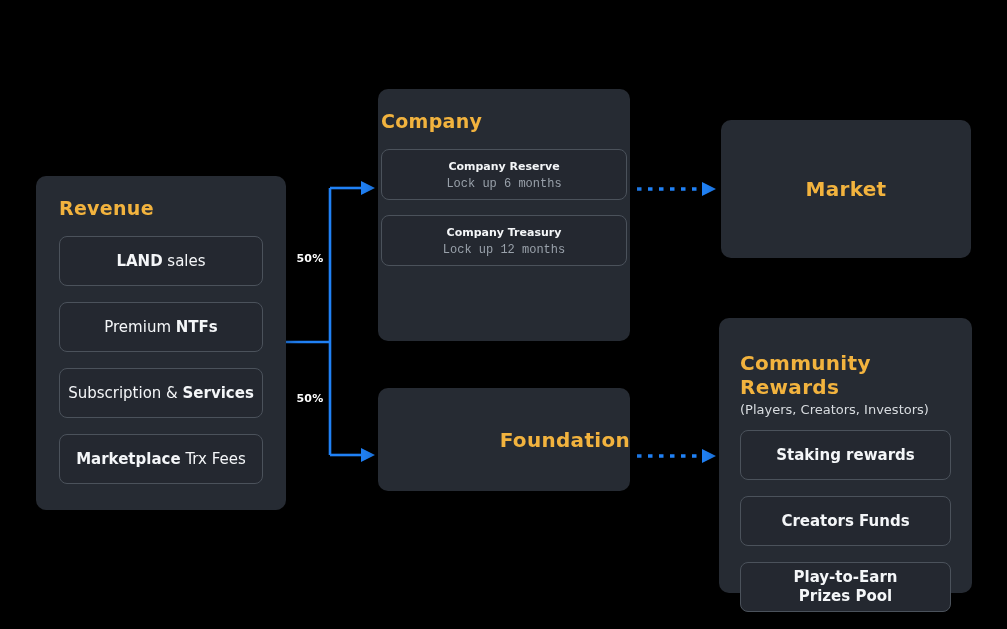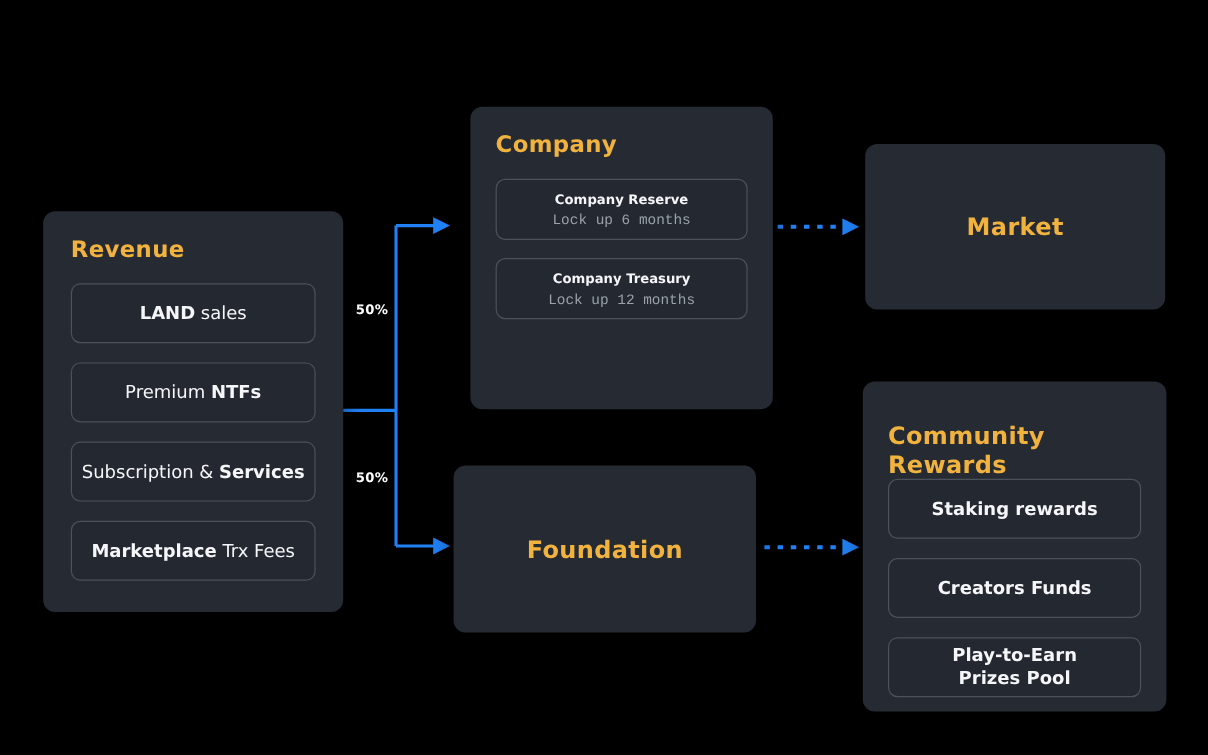--- a/index.html
+++ b/index.html
@@ -56,29 +56,29 @@
     color: var(--text-white);
   }
   .b { font-weight: bold; }
 
   
   #revenue { left: 36px; top: 176px; width: 250px; height: 334px; padding: 21px 23px 0; }
   #revenue .node-title { margin-bottom: 17px; }
   .rev-item { height: 50px; margin-bottom: 16px; font-size: 15px; }
 
   
-  #company { left: 392px; top: 89px; width: 252px; height: 252px; padding: 21px 21px 0; }
+  #company { left: 378px; top: 89px; width: 252px; height: 252px; padding: 21px 3px 0; }
   #company .node-title { margin-bottom: 17px; }
   .co-item { height: 51px; margin-bottom: 15px; }
   .co-item-title { font-size: 11px; font-weight: bold; line-height: 19px; }
   .co-item-sub { font-size: 12px; line-height: 15px; margin-top: 1px; color: var(--text-gray); font-family: Liberation Mono, monospace; }
 
   
   #market { left: 721px; top: 120px; width: 250px; height: 138px; display: flex; align-items: center; justify-content: center; }
-  #foundation { left: 378px; top: 388px; width: 252px; height: 139px; display: flex; align-items: center; justify-content: center; }
+  #foundation { left: 378px; top: 388px; width: 252px; height: 103px; display: flex; align-items: center; justify-content: flex-end; }
   #market .node-title, #foundation .node-title { font-size: 20px; }
 
   
   #community { left: 719px; top: 318px; width: 253px; height: 275px; padding: 33px 21px 0; }
   #community .node-title { font-size: 20px; line-height: 24px; }
   .cm-subtitle { color: var(--subtitle-white); font-size: 13px; line-height: 16px; margin: 3px 0 12px; }
   .cm-item { height: 50px; margin-bottom: 16px; font-size: 15px; font-weight: bold; line-height: 19px; }
 
   .pct-label {
     position: absolute;
@@ -154,20 +154,21 @@
   <div class="node" id="market">
     <div class="node-title">Market</div>
   </div>
 
   <div class="node" id="foundation">
     <div class="node-title">Foundation</div>
   </div>
 
   <div class="node" id="community">
     <div class="node-title">Community Rewards</div>
+    <div class="cm-subtitle">(Players, Creators, Investors)</div>
     <div class="sub-item cm-item">
       <span>Staking rewards</span>
     </div>
     <div class="sub-item cm-item">
       <span>Creators Funds</span>
     </div>
     <div class="sub-item cm-item">
       <span>Play-to-Earn</span>
       <span>Prizes Pool</span>
     </div>

